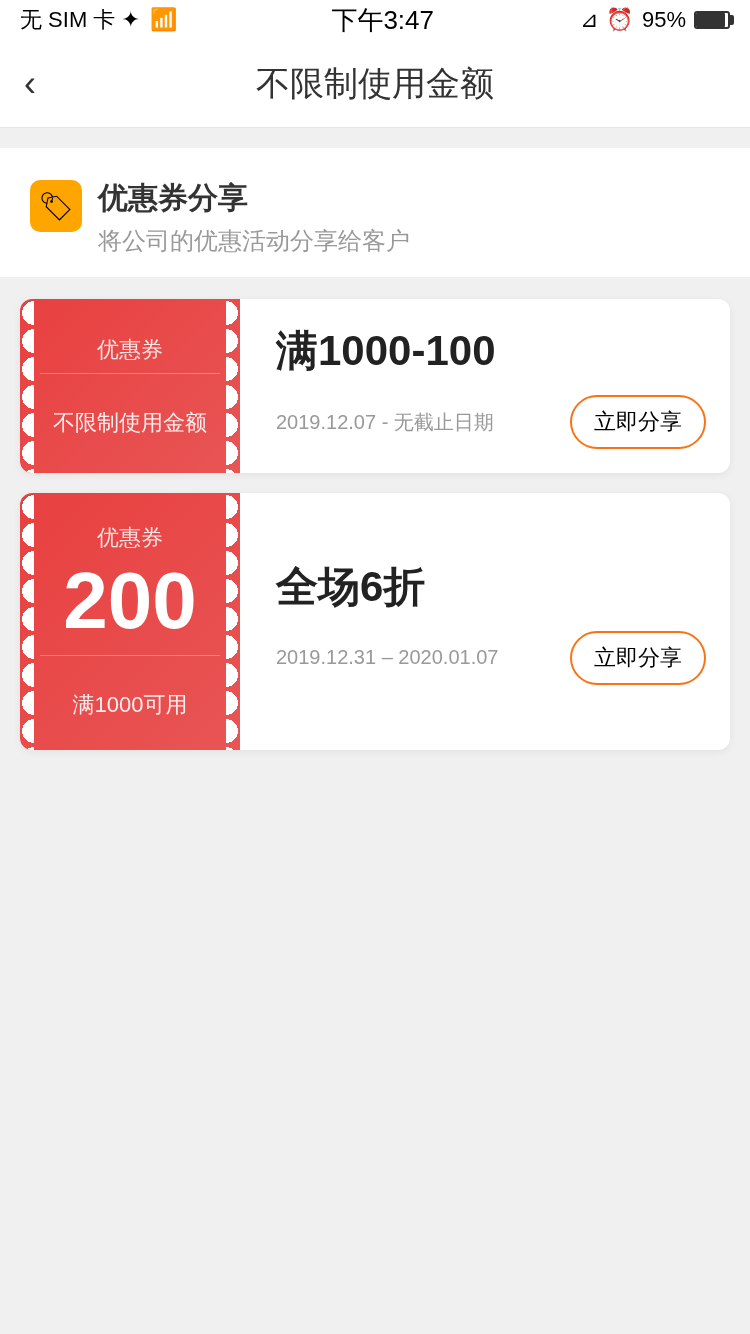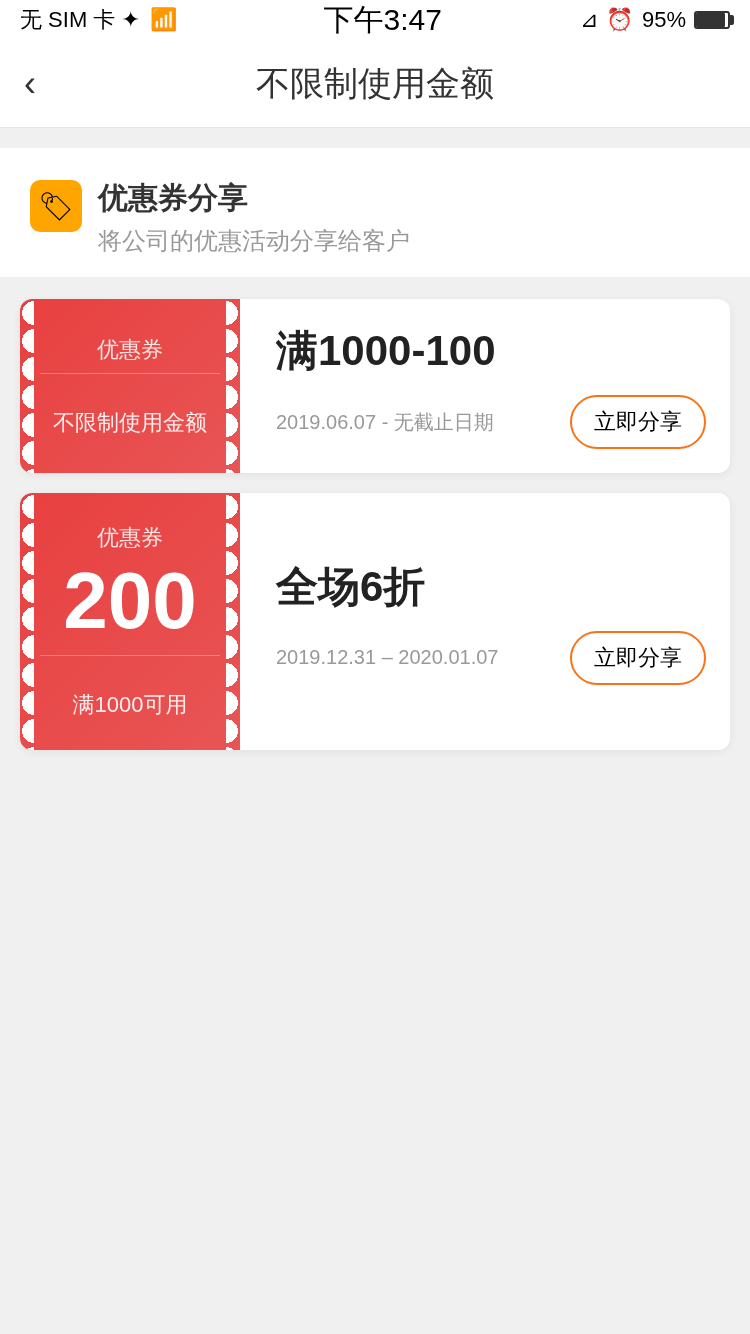--- a/index.html
+++ b/index.html
@@ -24,21 +24,21 @@
       font-size: 24px;
       font-weight: 500;
     }
     .status-left {
       display: flex;
       align-items: center;
       gap: 10px;
       font-size: 22px;
     }
     .status-center {
-      font-size: 30px;
+      font-size: 26px;
       font-weight: 500;
       margin-left: 8px;
     }
     .status-right {
       display: flex;
       align-items: center;
       gap: 8px;
       font-size: 22px;
     }
 
@@ -268,21 +268,21 @@
 
   <div class="coupon-card">
     <div class="coupon-left">
       <span class="coupon-type">优惠券</span>
       <div class="coupon-divider"></div>
       <span class="coupon-condition">不限制使用金额</span>
     </div>
     <div class="coupon-right">
       <div class="coupon-name">满1000-100</div>
       <div class="coupon-meta">
-        <span class="coupon-date">2019.06.07 - 无截止日期</span>
+        <span class="coupon-date">2019.12.07 - 无截止日期</span>
         <button class="share-btn">立即分享</button>
       </div>
     </div>
   </div>
 
   <div class="coupon-card">
     <div class="coupon-left">
       <span class="coupon-type">优惠券</span>
       <span class="coupon-amount">200</span>
       <div class="coupon-divider"></div>

